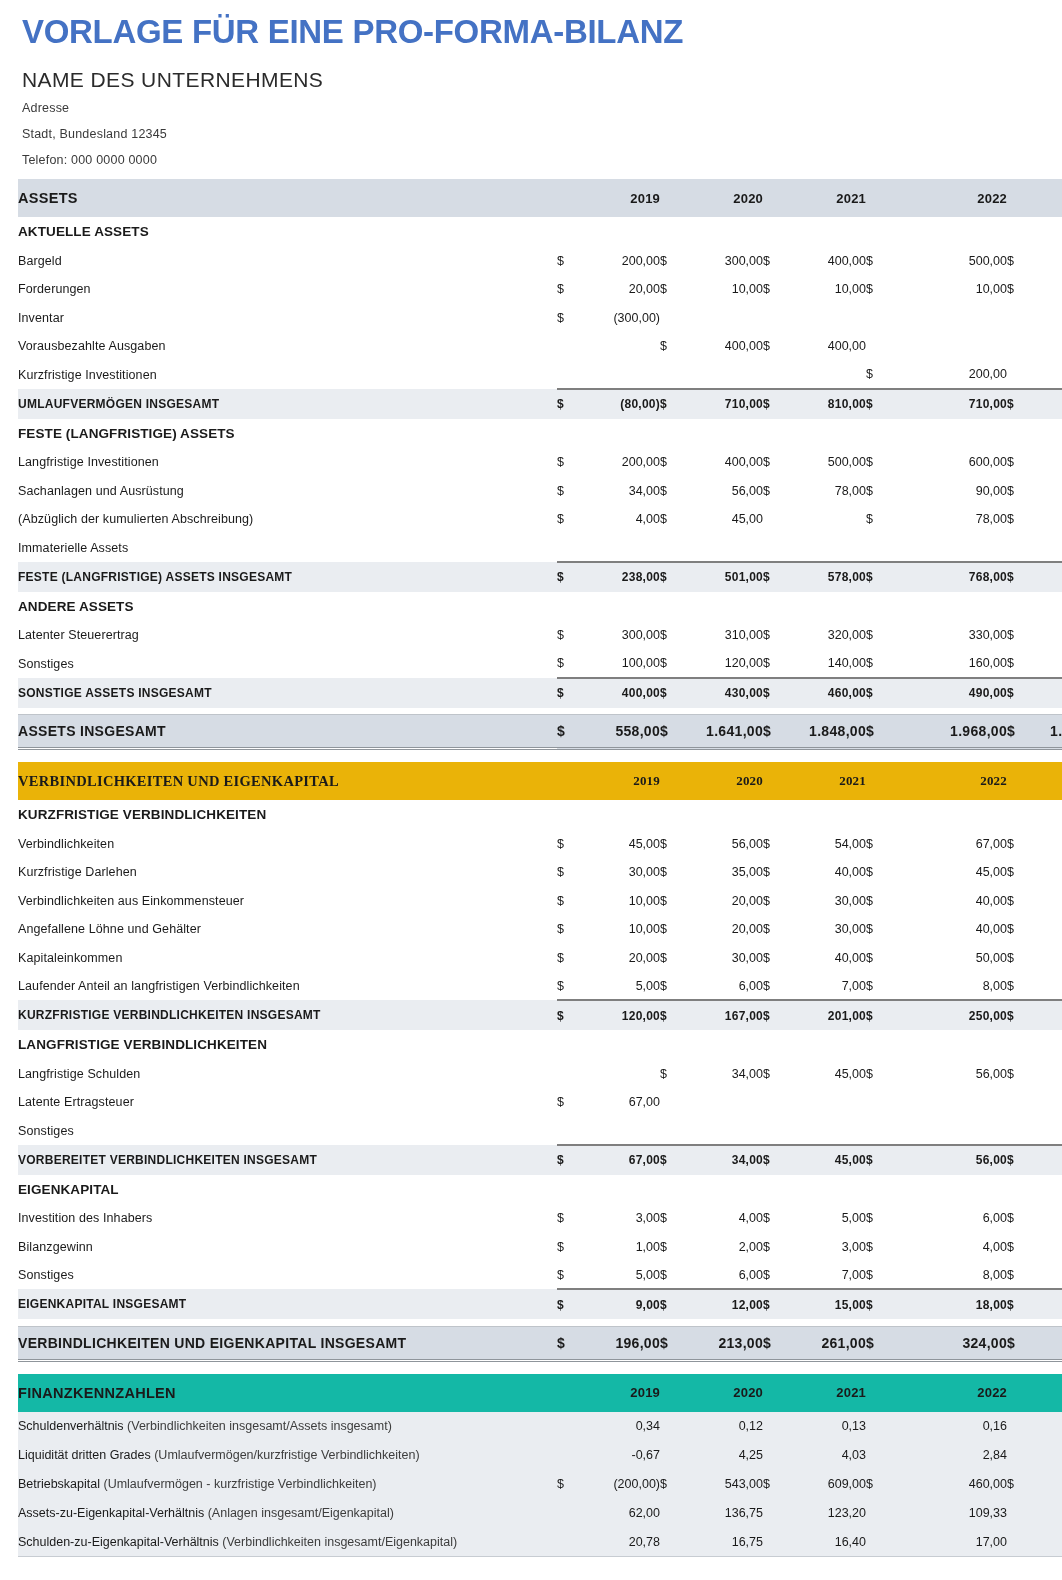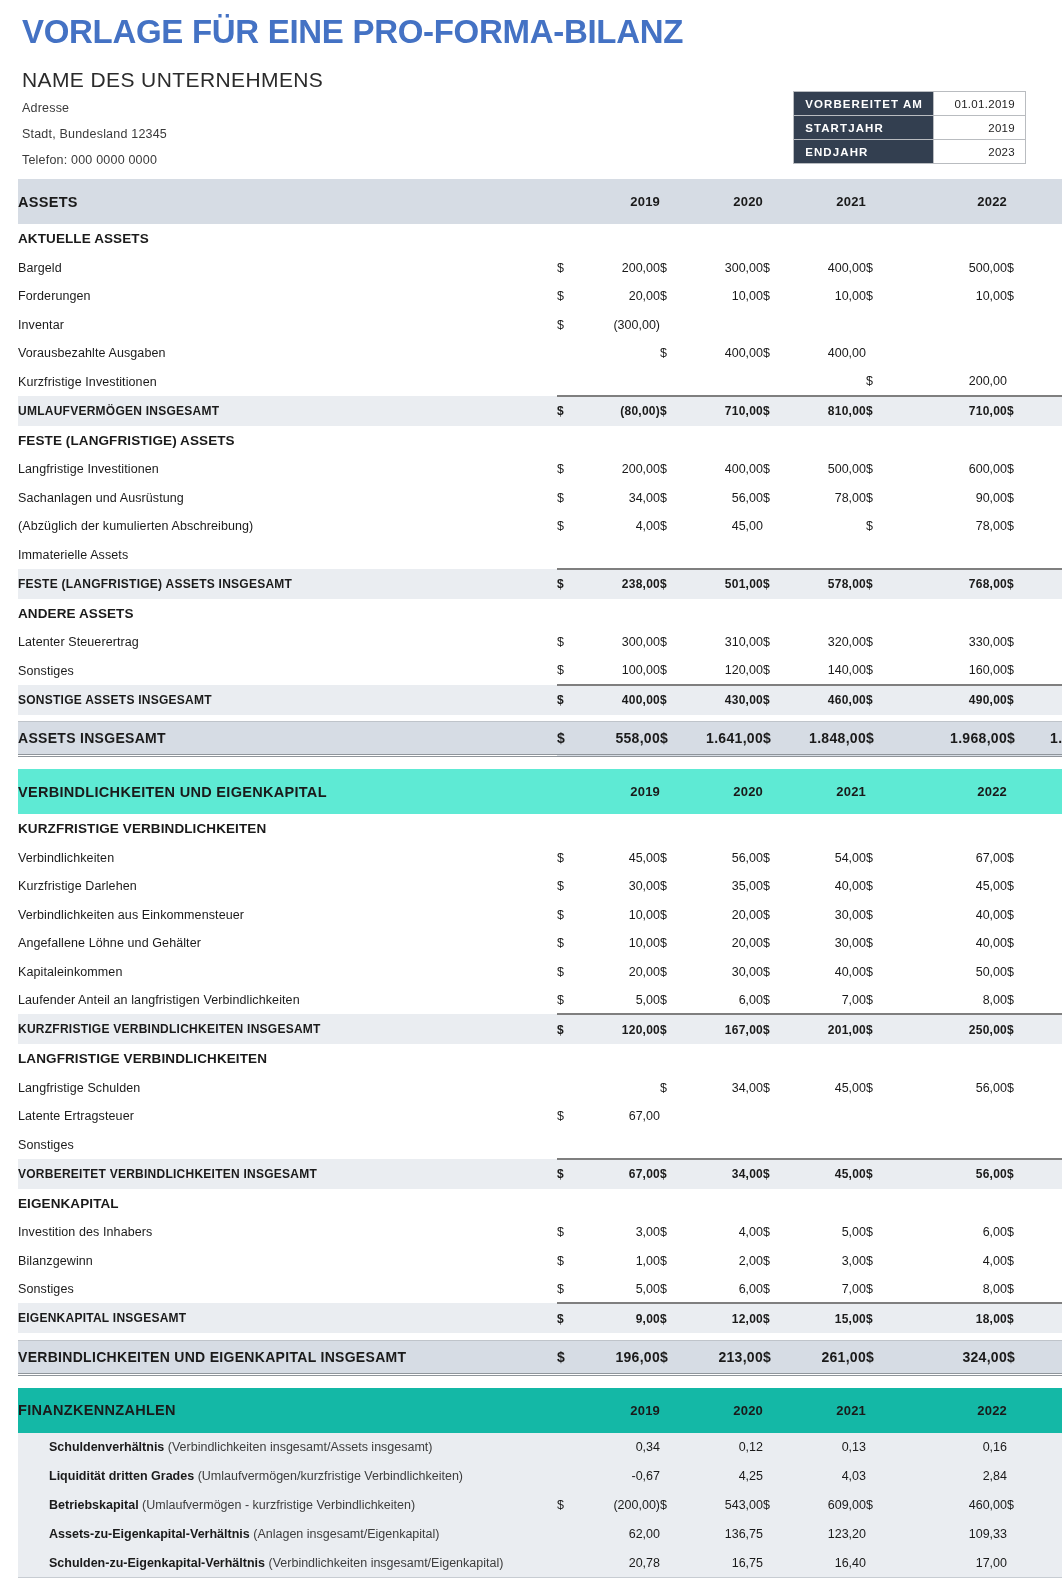--- a/index.html
+++ b/index.html
@@ -109,25 +109,25 @@
   .num {
     text-align: right;
     padding-right: 5px;
     font-variant-numeric: tabular-nums;
   }
 
   
   tr.block-head td {
     background: #d6dce4;
     font-weight: bold;
-    height: 45px;
+    height: 38px;
     font-size: 14.5px;
     letter-spacing: 0.3px;
   }
-  tr.block-head.gray td { background: #5eead4; }
+  tr.block-head.gray td { background: #eab308; font-family: Liberation Serif, serif; }
   tr.block-head.blue td { background: #14b8a6; margin-top: 16px; }
   tr.block-head .num {
     font-size: 13px;
     letter-spacing: 0.2px;
   }
 
   
   tr.sub-head td {
     font-weight: bold;
     font-size: 13.5px;
@@ -165,57 +165,41 @@
 
   tr.spacer td { height: 12px; background: #ffffff; border: none; }
   tr.spacer-sm td { height: 7px; background: #ffffff; border: none; }
 
   
   tr.ratio td {
     background: #eaedf1;
     height: 29px;
     font-size: 12.5px;
   }
-  tr.ratio .rname { font-weight: bold; padding-left: 31px; }
+  tr.ratio .rname { font-weight: normal; }
   tr.ratio .rdesc { font-weight: normal; color: #3d3d3d; }
   tr.ratio-last td { border-bottom: 1px solid #c7ccd2; }
 
   .nowrap { white-space: nowrap; overflow: hidden; }
 </style>
 </head>
 <body>
 
 <div class="page">
 
   <h1 class="doc-title">VORLAGE FÜR EINE PRO-FORMA-BILANZ</h1>
 
   <div class="header-row">
     <div class="company-block">
       <div class="company-name">NAME DES UNTERNEHMENS</div>
       <div class="company-line">Adresse</div>
       <div class="company-line">Stadt, Bundesland 12345</div>
       <div class="company-line">Telefon: 000 0000 0000</div>
     </div>
 
-    <table class="info-table">
-      <tbody>
-        <tr>
-          <td class="info-label">VORBEREITET AM</td>
-          <td class="info-value">01.01.2019</td>
-        </tr>
-        <tr>
-          <td class="info-label">STARTJAHR</td>
-          <td class="info-value">2019</td>
-        </tr>
-        <tr>
-          <td class="info-label">ENDJAHR</td>
-          <td class="info-value">2023</td>
-        </tr>
-      </tbody>
-    </table>
   </div>
 
   <table class="sheet">
     <colgroup>
       <col class="c-label">
         <col class="c-cur">
         <col class="c-num1">
       <col class="c-cur">
         <col class="c-num2">
       <col class="c-cur">

